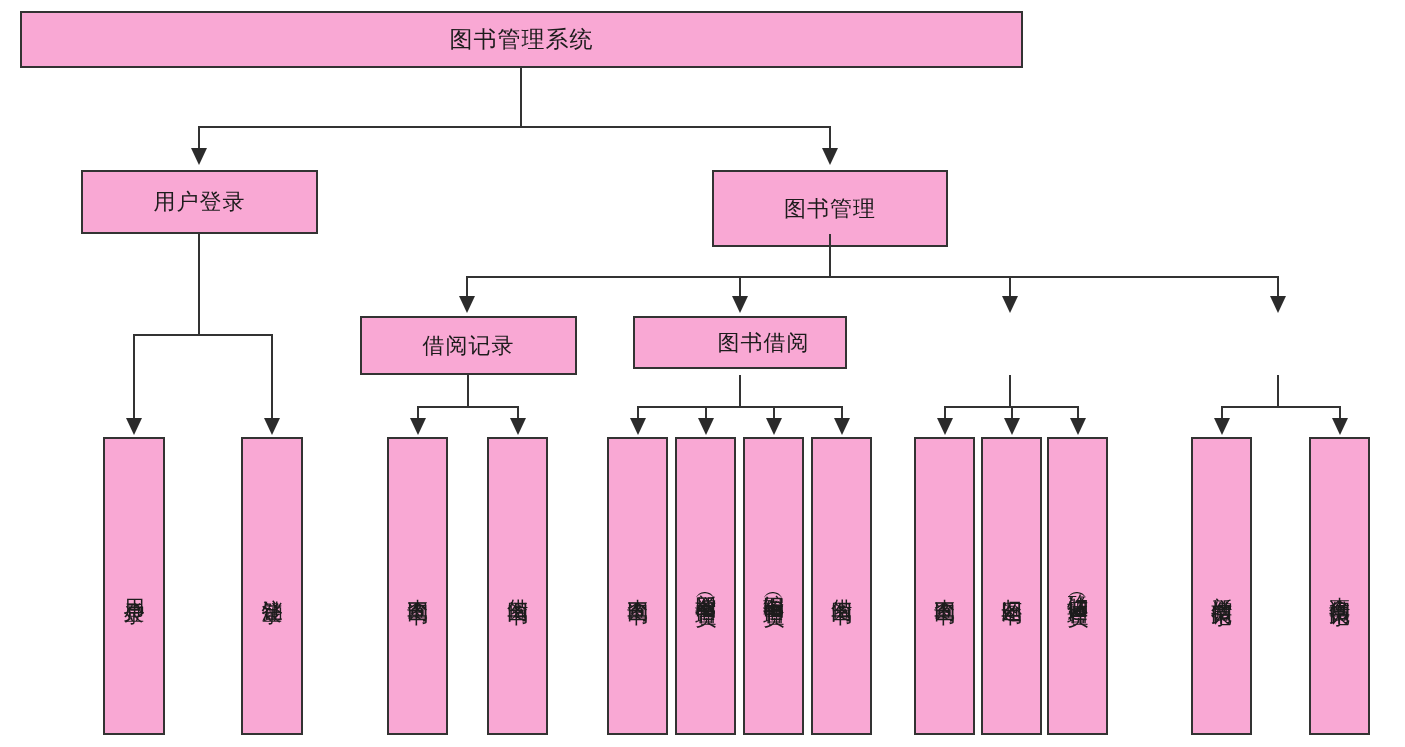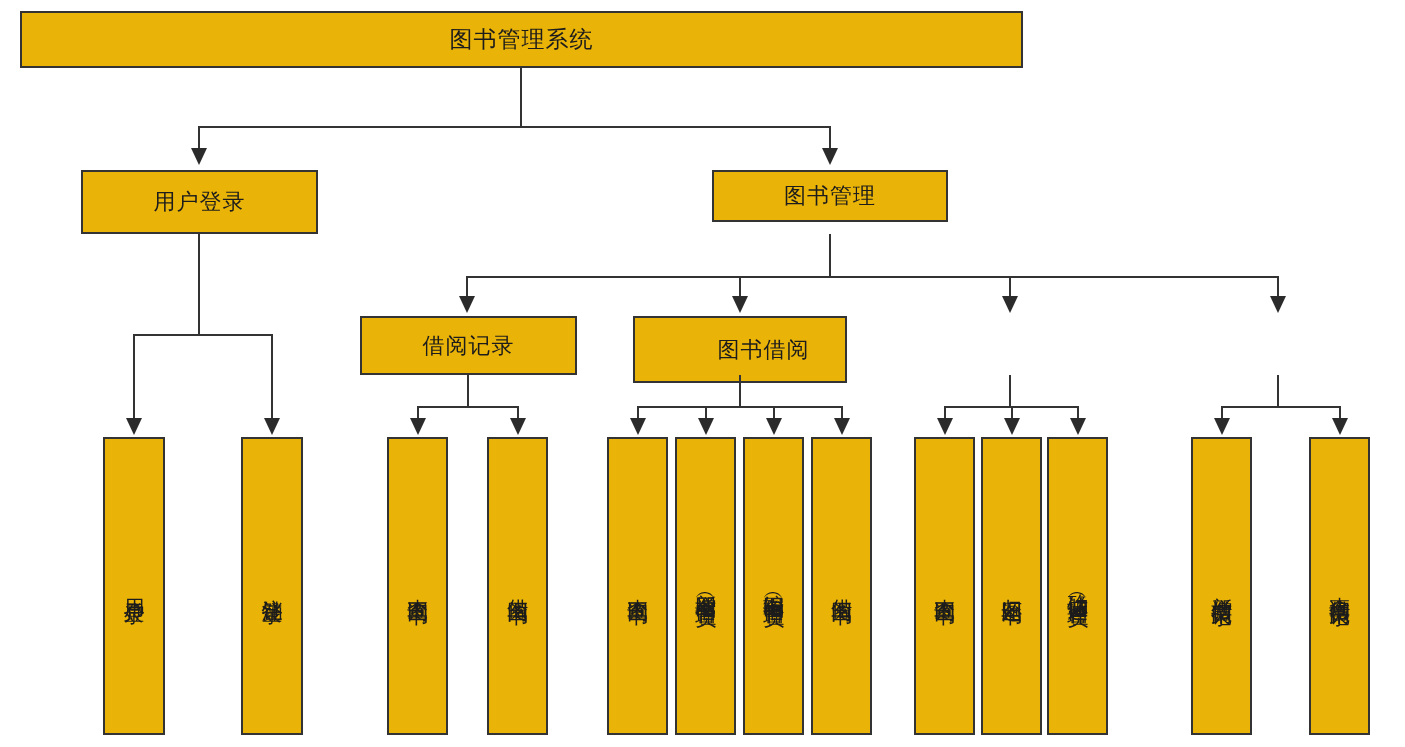--- a/index.html
+++ b/index.html
@@ -15,21 +15,21 @@
     width: 1405px;
     height: 747px;
     background: #ffffff;
     overflow: hidden;
   }
   
   .node {
     position: absolute;
     box-sizing: border-box;
     border: 2px solid #333333;
-    background: #eab308;
+    background: #f9a8d4;
     display: flex;
     align-items: center;
     justify-content: center;
     color: #1c1c1c;
     line-height: 1.25;
   }
   .node.h {
     font-size: 22px;
     letter-spacing: 1px;
   }
@@ -89,21 +89,21 @@
 
   <div class="ln v" style="left:198px; top:126px; width:2px; height:24px;"></div>
   <div class="arrow" style="left:191px; top:148px;"></div>
   <div class="ln v" style="left:829px; top:126px; width:2px; height:24px;"></div>
   <div class="arrow" style="left:822px; top:148px;"></div>
 
   <div class="node h" style="left:81px; top:170px; width:237px; height:64px;">
     <span class="label">用户登录</span>
   </div>
 
-  <div class="node h" style="left:712px; top:170px; width:236px; height:52px;">
+  <div class="node h" style="left:712px; top:170px; width:236px; height:77px;">
     <span class="label">图书管理</span>
   </div>
 
   <div class="ln v" style="left:198px; top:234px; width:2px; height:101px;"></div>
   <div class="ln h" style="left:133px; top:334px; width:139px; height:2px;"></div>
   <div class="ln v" style="left:133px; top:334px; width:2px; height:86px;"></div>
   <div class="arrow" style="left:126px; top:418px;"></div>
   <div class="ln v" style="left:271px; top:334px; width:2px; height:86px;"></div>
   <div class="arrow" style="left:264px; top:418px;"></div>
 
@@ -114,21 +114,21 @@
   <div class="ln v" style="left:739px; top:276px; width:2px; height:22px;"></div>
   <div class="arrow" style="left:732px; top:296px;"></div>
   <div class="ln v" style="left:1009px; top:276px; width:2px; height:22px;"></div>
   <div class="arrow" style="left:1002px; top:296px;"></div>
   <div class="ln v" style="left:1277px; top:276px; width:2px; height:22px;"></div>
   <div class="arrow" style="left:1270px; top:296px;"></div>
 
   <div class="node h" style="left:360px; top:316px; width:217px; height:59px;">
     <span class="label">借阅记录</span>
   </div>
-  <div class="node h" style="left:633px; top:316px; width:214px; height:67px;padding-left:47px;">
+  <div class="node h" style="left:633px; top:316px; width:214px; height:53px;padding-left:47px;">
     <span class="label">图书借阅</span>
   </div>
 
   <div class="ln v" style="left:467px; top:375px; width:2px; height:32px;"></div>
   <div class="ln h" style="left:417px; top:406px; width:102px; height:2px;"></div>
   <div class="ln v" style="left:417px; top:406px; width:2px; height:14px;"></div>
   <div class="arrow" style="left:410px; top:418px;"></div>
   <div class="ln v" style="left:517px; top:406px; width:2px; height:14px;"></div>
   <div class="arrow" style="left:510px; top:418px;"></div>
 

